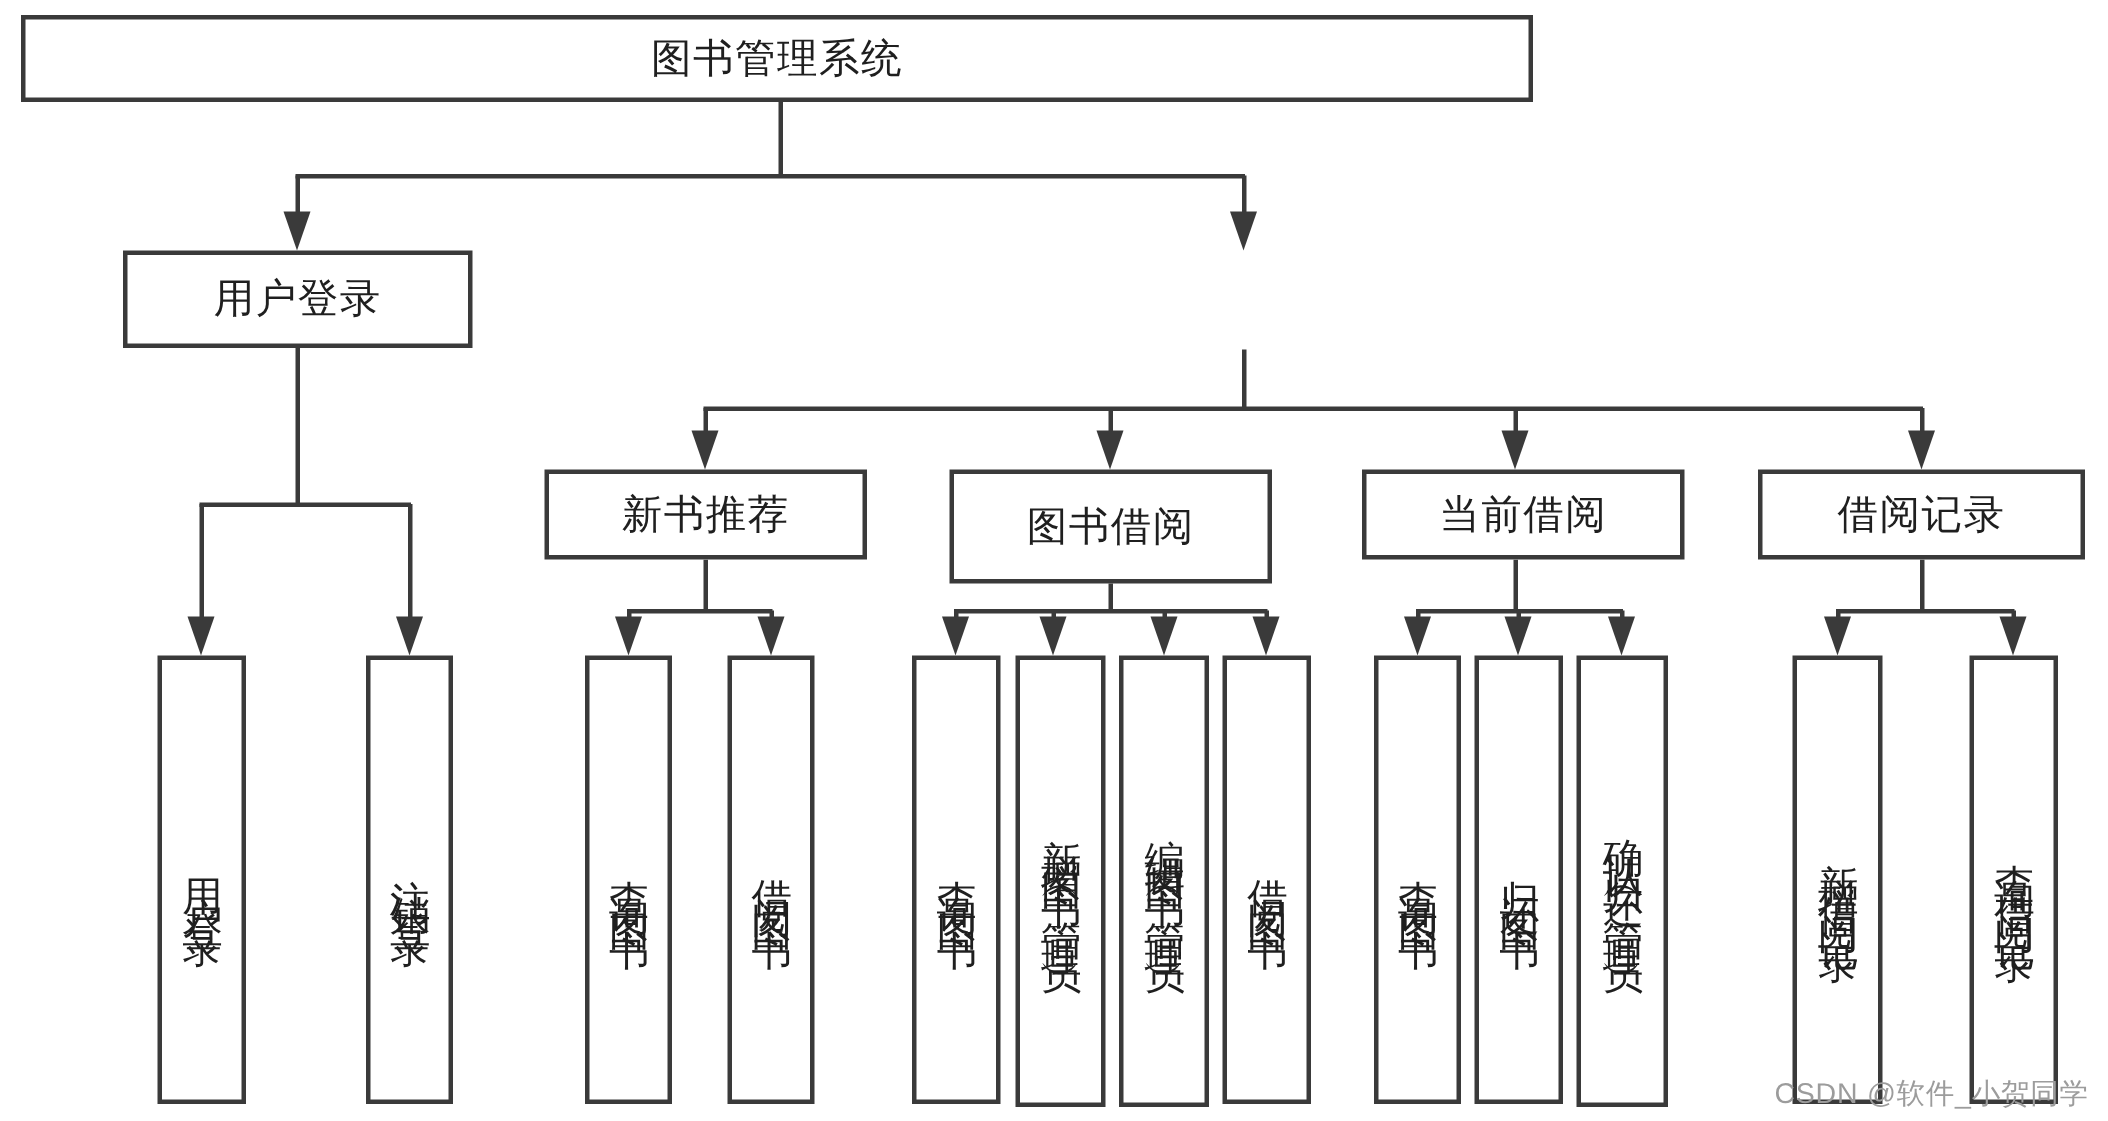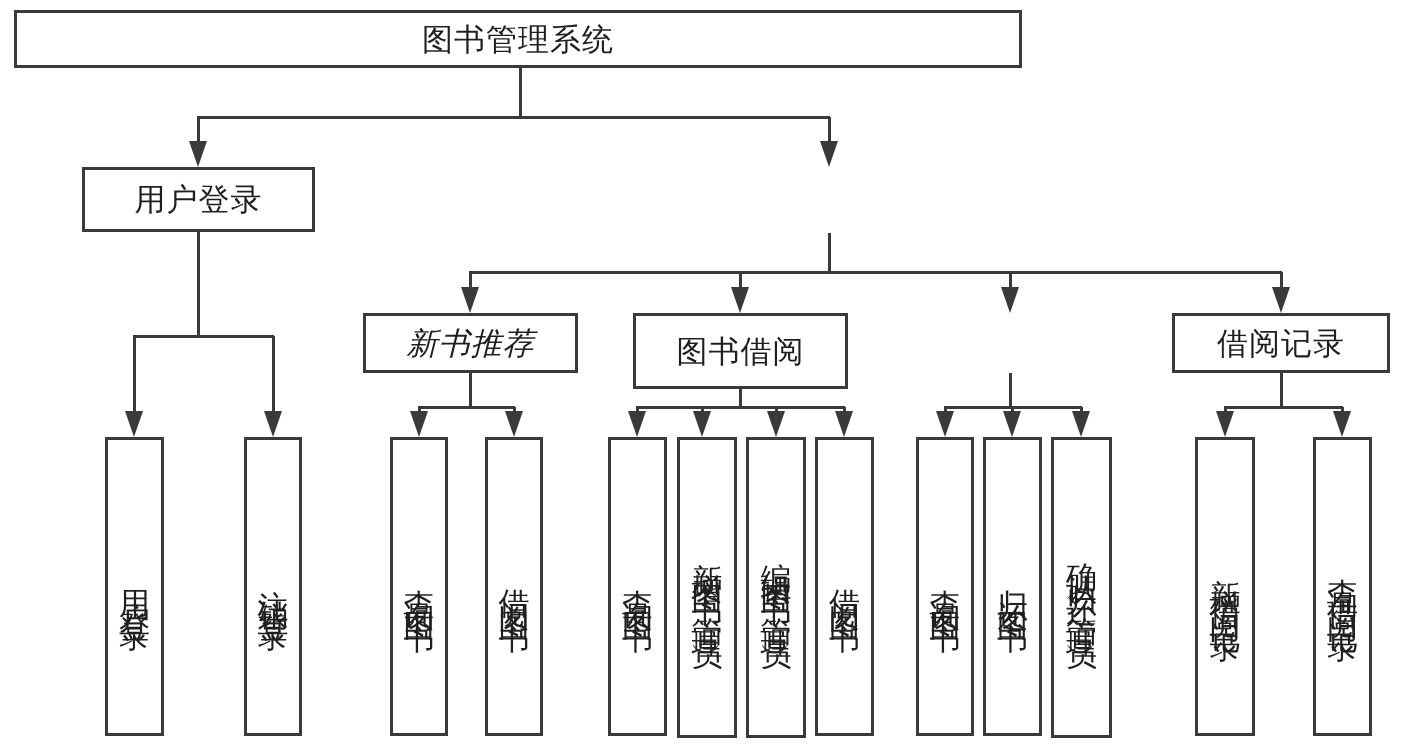--- a/index.html
+++ b/index.html
@@ -22,21 +22,21 @@
     box-sizing:border-box;
     border:3px solid var(--line);
     background:var(--fill);
     display:flex;
     align-items:center;
     justify-content:center;
     z-index:2;
   }
   .node .lbl{
     color:var(--text);
-    font-size:31px;
+    font-size:27px;
     letter-spacing:1px;
     white-space:nowrap;
     line-height:1;
   }
   .node.vert .lbl{
     writing-mode:vertical-rl;
     text-orientation:mixed;
     letter-spacing:11px;
     white-space:normal;
   }
@@ -60,20 +60,21 @@
     font-size:19px;
     letter-spacing:0.5px;
     white-space:nowrap;
     z-index:5;
   }
 </style>
 </head>
 <body>
 
 <div class="canvas">
+  <div class="watermark">CSDN @软件_小贺同学</div>
 <div class="line" style="left: 519px; top: 68px; width: 3px; height: 49px;"></div>
     <div class="line" style="left: 197px; top: 116px; width: 633px; height: 3px;"></div>
     <div class="line" style="left: 197px; top: 117px; width: 3px; height: 28px;"></div>
     <div class="line" style="left: 828px; top: 117px; width: 3px; height: 28px;"></div>
     <div class="line" style="left: 197px; top: 232px; width: 3px; height: 104px;"></div>
     <div class="line" style="left: 133px; top: 335px; width: 141px; height: 3px;"></div>
     <div class="line" style="left: 133px; top: 336px; width: 3px; height: 80px;"></div>
     <div class="line" style="left: 272px; top: 336px; width: 3px; height: 80px;"></div>
     <div class="line" style="left: 828px; top: 233px; width: 3px; height: 39px;"></div>
     <div class="line" style="left: 469px; top: 271px; width: 813px; height: 3px;"></div>
@@ -99,25 +100,28 @@
     <div class="line" style="left: 1280px; top: 373px; width: 3px; height: 34px;"></div>
     <div class="line" style="left: 1224px; top: 406px; width: 119px; height: 3px;"></div>
     <div class="line" style="left: 1224px; top: 407px; width: 3px; height: 10px;"></div>
     <div class="line" style="left: 1341px; top: 407px; width: 3px; height: 10px;"></div>
     <div class="node" style="left: 14px; top: 10px; width: 1008px; height: 58px;">
       <span class="lbl">图书管理系统</span>
     </div>
     <div class="node" style="left: 82px; top: 167px; width: 233px; height: 65px;">
       <span class="lbl">用户登录</span>
     </div>
-    <div class="node" style="left: 363px; top: 313px; width: 215px; height: 60px; font-style: italic;">
+    <div class="node" style="left: 363px; top: 313px; width: 215px; height: 60px;">
       <span class="lbl">新书推荐</span>
     </div>
     <div class="node" style="left: 633px; top: 313px; width: 215px; height: 76px;">
       <span class="lbl">图书借阅</span>
+    </div>
+    <div class="node" style="left: 908px; top: 313px; width: 215px; height: 60px;">
+      <span class="lbl">当前借阅</span>
     </div>
     <div class="node" style="left: 1172px; top: 313px; width: 218px; height: 60px;">
       <span class="lbl">借阅记录</span>
     </div>
     <div class="node vert" style="left: 105px; top: 437px; width: 59px; height: 299px;">
       <span class="lbl">用户登录</span>
     </div>
     <div class="node vert" style="left: 244px; top: 437px; width: 58px; height: 299px;">
       <span class="lbl">注销登录</span>
     </div>

